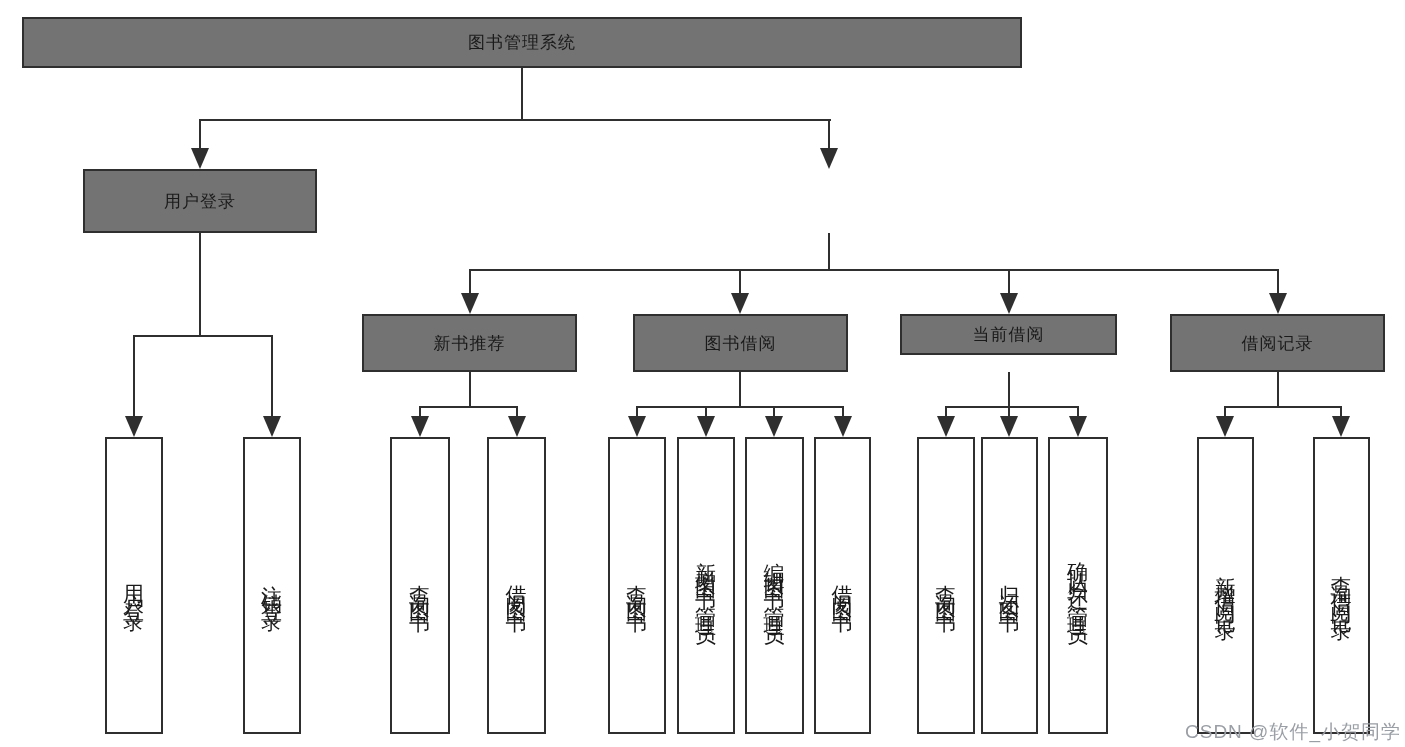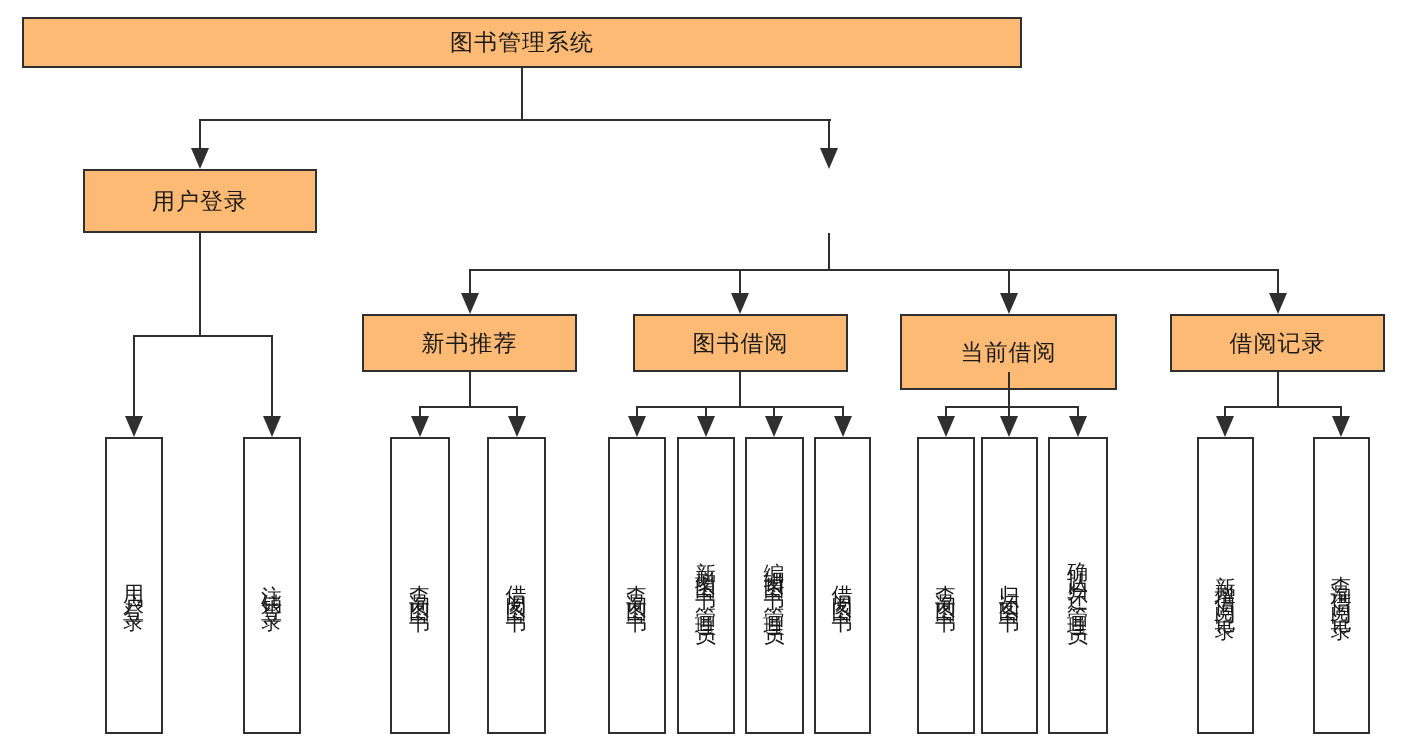--- a/index.html
+++ b/index.html
@@ -14,24 +14,24 @@
     width:1405px;height:747px;
     background:var(--background);
     font-family:"Liberation Sans","DejaVu Sans",sans-serif;
     position:relative;overflow:hidden;
     color:var(--text);
   }
   .stage{position:absolute;left:0;top:0;width:1405px;height:747px;}
   .box{
     position:absolute;
     border:2px solid var(--border);
-    background:#fdba74;
+    background:#737373;
     display:flex;align-items:center;justify-content:center;
     box-sizing:border-box;
-    font-size:23px;
+    font-size:17px;
     letter-spacing:1px;
     color:var(--text);
   }
   .leaf{
     position:absolute;
     top:437px;height:297px;
     border:2px solid var(--border);
     background:#fff;
     display:flex;align-items:center;justify-content:center;
     box-sizing:border-box;
@@ -97,21 +97,21 @@
   <div class="ah" style="left:1000px;top:293px;"></div>
   <div class="vl" style="left:1277px;top:269px;height:25px;"></div>
   <div class="ah" style="left:1269px;top:293px;"></div>
 
   <div class="box" style="left:633px;top:314px;width:215px;height:58px;">
     <span>图书借阅</span>
   </div>
   <div class="box" style="left:362px;top:314px;width:215px;height:58px;">
     <span>新书推荐</span>
   </div>
-  <div class="box" style="left:900px;top:314px;width:217px;height:76px;">
+  <div class="box" style="left:900px;top:314px;width:217px;height:41px;">
     <span>当前借阅</span>
   </div>
   <div class="box" style="left:1170px;top:314px;width:215px;height:58px;">
     <span>借阅记录</span>
   </div>
 
   <div class="vl" style="left:469px;top:372px;height:36px;"></div>
   <div class="hl" style="left:419px;top:406px;width:99px;"></div>
   <div class="vl" style="left:419px;top:406px;height:11px;"></div>
   <div class="ah" style="left:411px;top:416px;"></div>
@@ -182,13 +182,14 @@
     <span>确认归还（管理员）</span>
   </div>
 
   <div class="leaf" style="left:1197px;width:57px;">
     <span>新增借阅记录</span>
   </div>
   <div class="leaf" style="left:1313px;width:57px;">
     <span>查询借阅记录</span>
   </div>
 
+  <div class="watermark">CSDN @软件_小贺同学</div>
 </div>
 
 </body></html>

